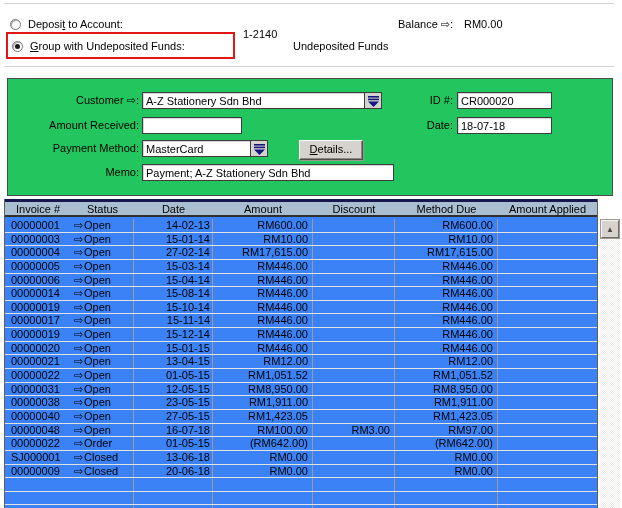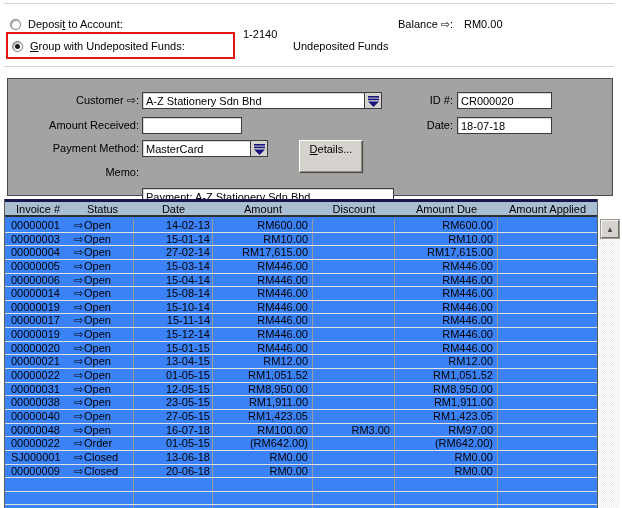--- a/index.html
+++ b/index.html
@@ -24,21 +24,21 @@
   .accel { text-decoration:underline; }
   .highlight-box {
     position:absolute; left:6px; top:32px; width:229px; height:27px;
     border:2px solid #e31616; pointer-events:none;
   }
   .arrow-glyph { font-size:11px; }
 
   
   .panel {
     position:absolute; left:7px; top:78px; width:606px; height:118px;
-    background:#a3a3a3; border:1px solid #4a4a4a;
+    background:#22c55e; border:1px solid #4a4a4a;
   }
   .flabel { position:absolute; text-align:right; white-space:nowrap; }
   .tbox {
     position:absolute; height:17px; background:#fff;
     border:1px solid #3c3c3c; box-shadow: inset 1px 1px 0 rgba(90,90,90,.25);
   }
   .tbox input {
     width:100%; height:100%; border:0; outline:none; background:transparent;
     font-family:"Liberation Sans", sans-serif; font-size:11px; padding:1px 3px; color:#000;
   }
@@ -145,37 +145,37 @@
   <div class="tbox" style="left:134px; top:61px; width:126px;">
     <input type="text" value="MasterCard" style="">
     <span class="combo-btn">
       <svg width="13" height="12" viewBox="0 0 13 12" fill="#15157d">
         <rect x="1" y="1" width="11" height="1.6"></rect>
         <rect x="1" y="3.6" width="11" height="1.6"></rect>
         <path d="M1 6.6 L12 6.6 L6.5 12 Z"></path>
       </svg>
     </span>
   </div>
-  <div class="push-btn" style="left:291px; top:61px; width:64px; height:33px;"><span class="accel">D</span><span>etails...</span></div>
+  <div class="push-btn" style="left:291px; top:61px; width:64px; height:20px;"><span class="accel">D</span><span>etails...</span></div>
 
   <div class="flabel" style="left:0; top:87px; width:131px;padding-left:44px;">Memo:</div>
-  <div class="tbox" style="left:134px; top:85px; width:252px;margin-top:24px;">
+  <div class="tbox" style="left:134px; top:85px; width:252px;">
     <input type="text" value="Payment; A-Z Stationery Sdn Bhd" style="">
   </div>
 </div>
 
 <div class="table-box">
   <div class="navy-bar"></div>
   <div class="thead">
     <span>Invoice #</span>
     <span>Status</span>
     <span>Date</span>
     <span>Amount</span>
     <span>Discount</span>
-    <span>Amount Due</span>
+    <span>Method Due</span>
     <span>Amount Applied</span>
   </div>
   <div class="tbody">
       <div class="trow">
         <span class="cell l">00000001</span>
         <span class="cell vr"><span class="st-arrow">⇨</span>Open</span>
         <span class="cell vr dt">14-02-13</span>
         <span class="cell vr r">RM600.00</span>
         <span class="cell vr r"></span>
         <span class="cell vr r">RM600.00</span>

